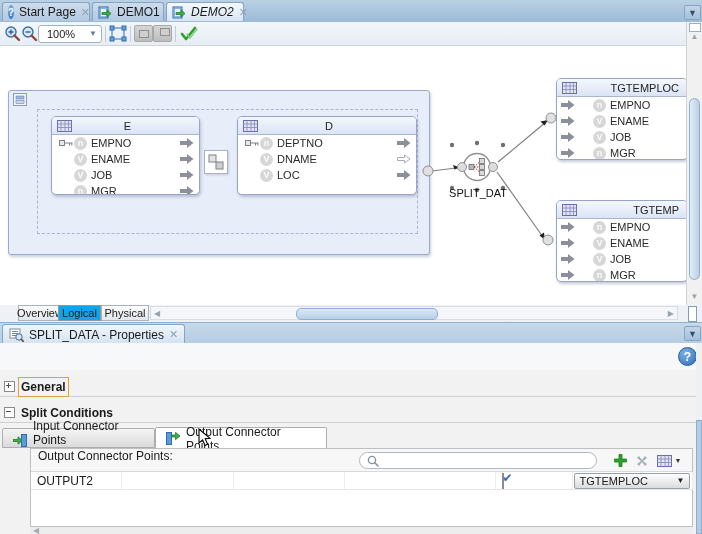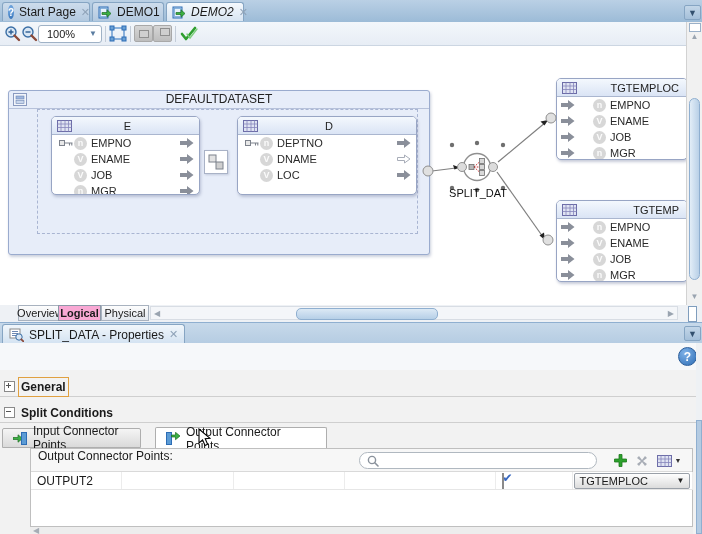--- a/index.html
+++ b/index.html
@@ -64,21 +64,21 @@
   #vscroll{left:686px;top:22px;width:16px;height:283px;background:#f1f1f1;border-left:1px solid #d2d2d2;box-sizing:border-box;}
   #vscroll .topbox{position:absolute;left:2px;top:1px;width:10px;height:7px;background:#fff;border:1px solid #9ab0c8;}
   .scar{position:absolute;left:0;width:15px;text-align:center;color:#9aa4b0;font-size:8px;}
   #vthumb{position:absolute;left:2px;top:76px;width:11px;height:182px;border-radius:6px;
           background:linear-gradient(90deg,#e2edf7,#b9d0e7);border:1px solid #8fafd0;box-sizing:border-box;}
 
   
   #viewtabs{left:0;top:305px;width:702px;height:17px;background:#eef1f5;}
   .vtab{position:absolute;top:0;height:16px;border:1px solid #a8b2bf;background:linear-gradient(#fdfdfd,#e2e7ee);
         font-size:11px;display:flex;align-items:center;justify-content:center;box-sizing:border-box;}
-  .vtab.active{background:#f9a8d4;border-color:#8d99a8;font-weight:bold;}
+  .vtab.active{background:#0ea5e9;border-color:#8d99a8;}
   #hscroll{position:absolute;left:150px;top:306px;width:528px;height:14px;background:#f4f6f9;border:1px solid #d8dde4;box-sizing:border-box;}
   #hthumb{position:absolute;left:145px;top:1px;width:140px;height:10px;border-radius:5px;
           background:linear-gradient(#dce9f5,#b6cfe7);border:1px solid #8fafd0;}
   .harr{position:absolute;top:2px;color:#9aa4b0;font-size:8px;}
   #grip{position:absolute;left:688px;top:306px;width:7px;height:14px;background:#fff;border:1px solid #7f9dbd;}
 
   
   #ptabbar{left:0;top:322px;width:702px;height:39px;background:linear-gradient(#c7d9ea,#a7c2dc);
            border-top:1px solid #8fafd0;border-bottom:1px solid #8fafd0;box-sizing:border-box;}
   #ptab{position:absolute;left:2px;top:1px;height:19px;border:1px solid #86a5c3;border-bottom:none;border-radius:3px 3px 0 0;
@@ -94,21 +94,21 @@
   .secrow{position:absolute;left:0;width:696px;height:19px;display:flex;align-items:center;border-bottom:1px solid #cfcfcf;}
   .expbox{width:9px;height:9px;border:1px solid #8a8a8a;background:#fff;margin:0 6px 0 4px;position:relative;flex:none;}
   .expbox:before,.expbox:after{content:"";position:absolute;background:#555;}
   .expbox:before{left:1px;top:3px;width:5px;height:1px;}
   .expbox.plus:after{left:3px;top:1px;width:1px;height:5px;}
   .sectitle{font-weight:bold;font-size:12px;}
   .focusring{outline:1px solid #e0a040;outline-offset:2px;}
 
   .ctab{position:absolute;height:20px;display:flex;align-items:center;gap:6px;padding:0 10px;
         border:1px solid #aeaeae;box-sizing:border-box;font-size:12px;}
-  #ctab-in{left:2px;top:58px;width:139px;background:linear-gradient(#f5f5f5,#dadada);border-radius:2px 2px 0 0;}
+  #ctab-in{left:2px;top:58px;width:153px;background:linear-gradient(#f5f5f5,#dadada);border-radius:2px 2px 0 0;align-items:flex-end;}
   #ctab-out{left:155px;top:57px;width:172px;height:22px;background:#fff;border-bottom:none;border-radius:2px 2px 0 0;}
 
   #tpanel{position:absolute;left:30px;top:78px;width:663px;height:79px;background:#fff;border:1px solid #bfbfbf;box-sizing:border-box;}
   #tcaption{position:absolute;left:0;top:0;width:100%;height:23px;background:#f7f7f7;border-bottom:1px solid #d9d9d9;
             display:flex;align-items:flex-start;box-sizing:border-box;}
   #tcaption .cap{margin-left:7px;}
   #tsearch{position:absolute;left:328px;top:3px;width:238px;height:17px;border:1px solid #b0b8c0;border-radius:9px;
            background:#fff;display:flex;align-items:center;padding-left:7px;box-sizing:border-box;}
   .capbtn{position:absolute;top:3px;width:18px;height:17px;display:flex;align-items:center;justify-content:center;}
   #grid{position:absolute;left:0;top:23px;width:661px;}
@@ -213,21 +213,20 @@
   <div id="canvas" class="abs">
 
     <div id="dataset" class="abs">
       <span class="abs" id="dsicon">
         <svg width="14" height="13">
             <rect x="0.5" y="0.5" width="13" height="12" fill="#f2f5fb" stroke="#8a9ac0"></rect>
             <rect x="3" y="3" width="8" height="3" fill="#9fb6dd" stroke="#6d86b4" stroke-width=".6"></rect>
             <rect x="3" y="7.5" width="8" height="3" fill="#c9d6ec" stroke="#6d86b4" stroke-width=".6"></rect>
           </svg>
       </span>
-      <div class="dstitle">DEFAULTDATASET</div>
       <div class="abs" id="dashedzone"></div>
 
       <div class="dt" style="left:42px;top:25px;width:147px;height:77px;">
         <div class="dth">
           <span class="gicon">
             <svg width="15" height="12">
                 <rect x="0.5" y="0.5" width="14" height="11" fill="#dfe3f2" stroke="#6d6da8"></rect>
                 <path d="M0.5 4 h14 M0.5 7.5 h14 M4 0.5 v11 M8 0.5 v11 M11.5 0.5 v11" stroke="#8585bb" stroke-width=".8"></path>
               </svg>
           </span>

